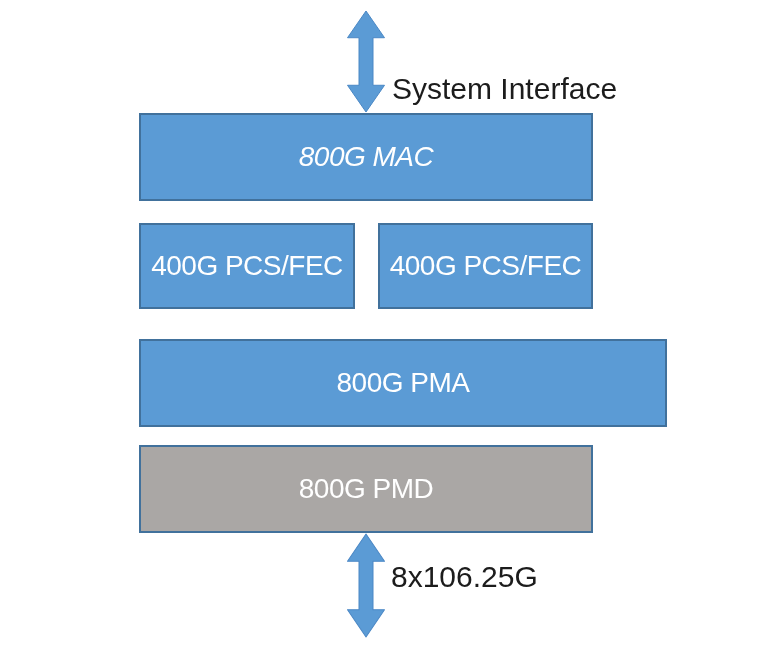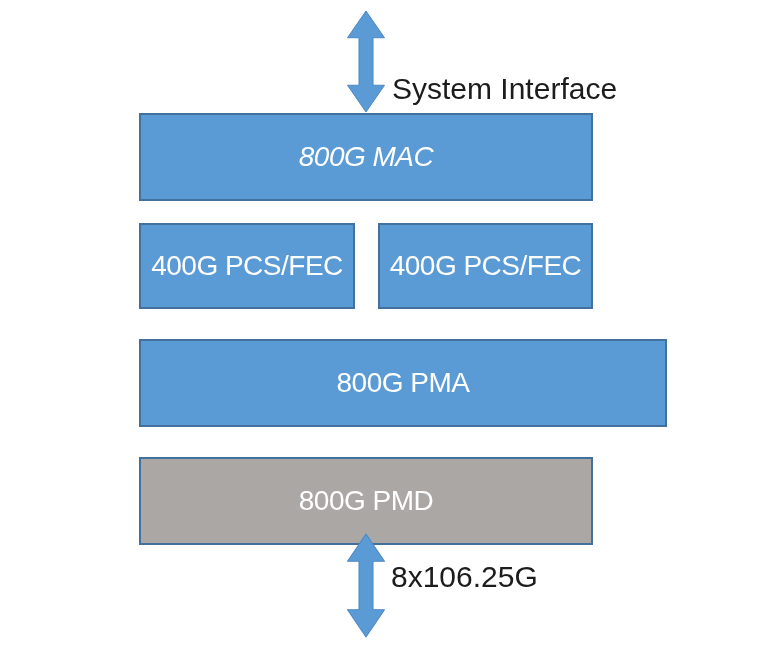--- a/index.html
+++ b/index.html
@@ -21,21 +21,21 @@
     border: 2px solid #41719C;
     display: flex;
     align-items: center;
     justify-content: center;
     color: #ffffff;
     font-size: 28px;
     letter-spacing: -0.5px;
     white-space: nowrap;
   }
   .variant-blue { background: #5B9BD5; }
-  .variant-gray { background: #AAA7A5; margin-top: 12px; }
+  .variant-gray { background: #AAA7A5; }
 
   .box-mac       { left: 139px; top: 113px; width: 454px; height: 88px; font-style: italic; }
   .box-pcs-left  { left: 139px; top: 223px; width: 216px; height: 86px; }
   .box-pcs-right { left: 378px; top: 223px; width: 215px; height: 86px; }
   .box-pma       { left: 139px; top: 333px; width: 528px; height: 88px; margin-top: 6px; }
   .box-pmd       { left: 139px; top: 445px; width: 454px; height: 88px; }
 
   .arrow {
     position: absolute;
     width: 40px;

